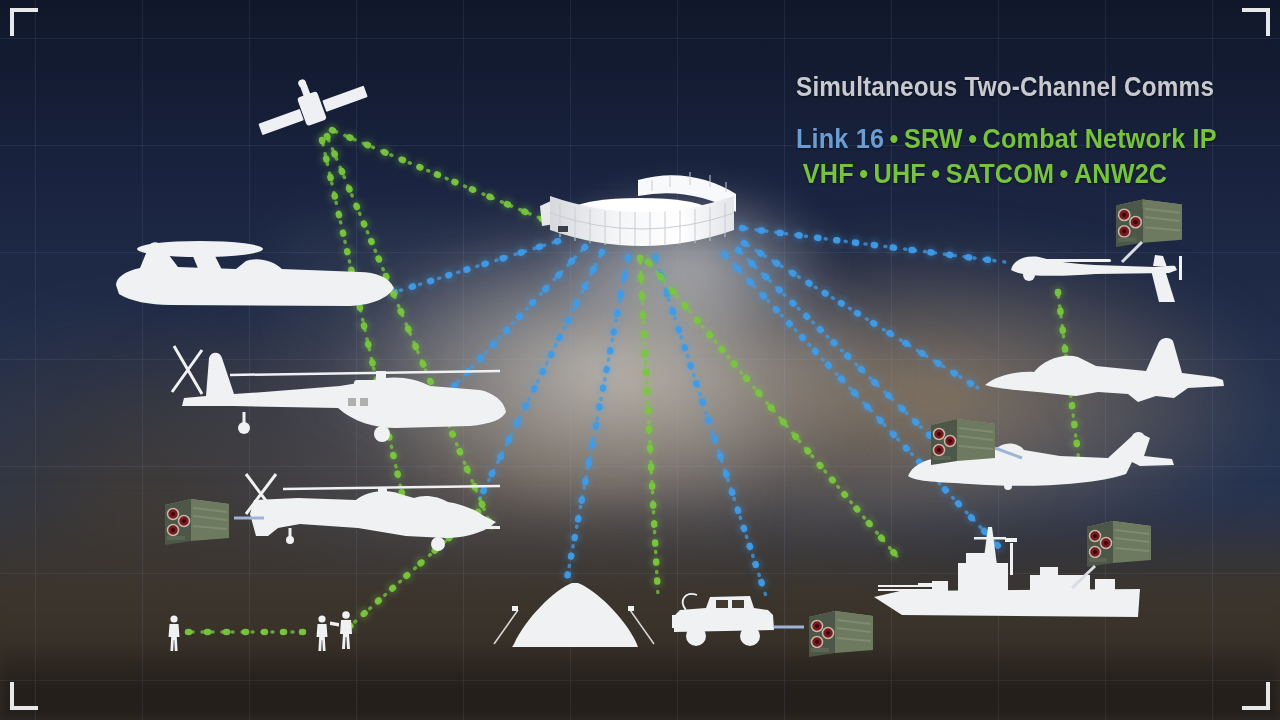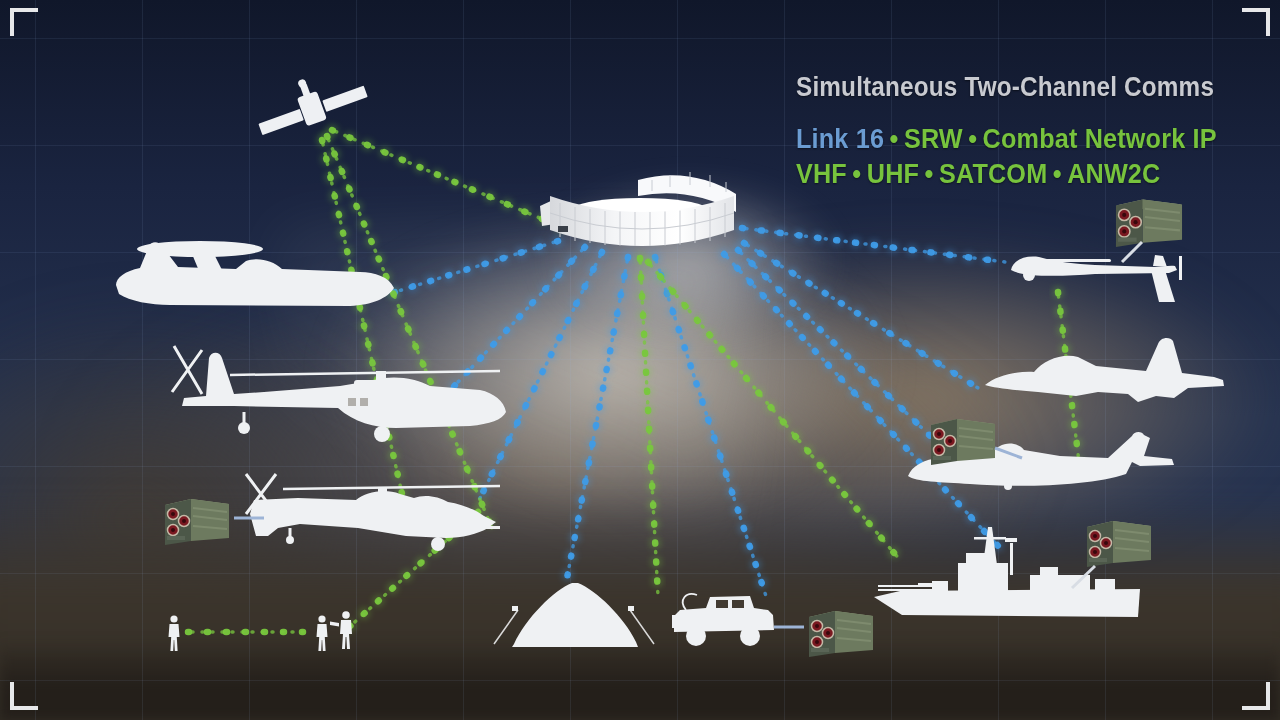--- a/index.html
+++ b/index.html
@@ -1,18 +1,18 @@
 <!DOCTYPE html>
 <html><head>
 <meta charset="utf-8">
 <style>
   html,body{margin:0;padding:0;background:#000;}
   #stage{position:relative;width:1280px;height:720px;overflow:hidden;
          font-family:"Liberation Sans",sans-serif;
-         background:linear-gradient(180deg,#10172a 0%,#1a2440 26%,#263350 58%,#2a3550 100%);}
+         background:linear-gradient(180deg,#10172a 0%,#1a2440 26%,#263350 58%,#2a3550 100%);text-align:center;}
   .layer{position:absolute;inset:0;}
   
   .blob{position:absolute;border-radius:50%;filter:blur(26px);}
   .b-tan   {left:560px;top:240px;width:720px;height:320px;background:radial-gradient(closest-side,rgba(146,128,104,.95),rgba(146,128,104,0));}
   .b-mid   {left:60px;top:270px;width:980px;height:400px;background:radial-gradient(closest-side,rgba(106,93,79,.9),rgba(106,93,79,0));}
   .b-left  {left:-140px;top:300px;width:560px;height:440px;background:radial-gradient(closest-side,rgba(66,59,51,.95),rgba(66,59,51,0));}
   .b-fog   {left:330px;top:220px;width:560px;height:300px;background:radial-gradient(closest-side,rgba(222,214,200,.75),rgba(222,214,200,0));filter:blur(22px);}
   .b-fog2  {left:540px;top:180px;width:300px;height:160px;background:radial-gradient(closest-side,rgba(235,230,220,.55),rgba(235,230,220,0));filter:blur(16px);}
   .b-fore  {left:-30px;top:500px;width:1340px;height:260px;border-radius:0;filter:blur(14px);
             background:linear-gradient(180deg,rgba(66,58,48,0) 0%,#3c352c 35%,#2e2922 100%);}

